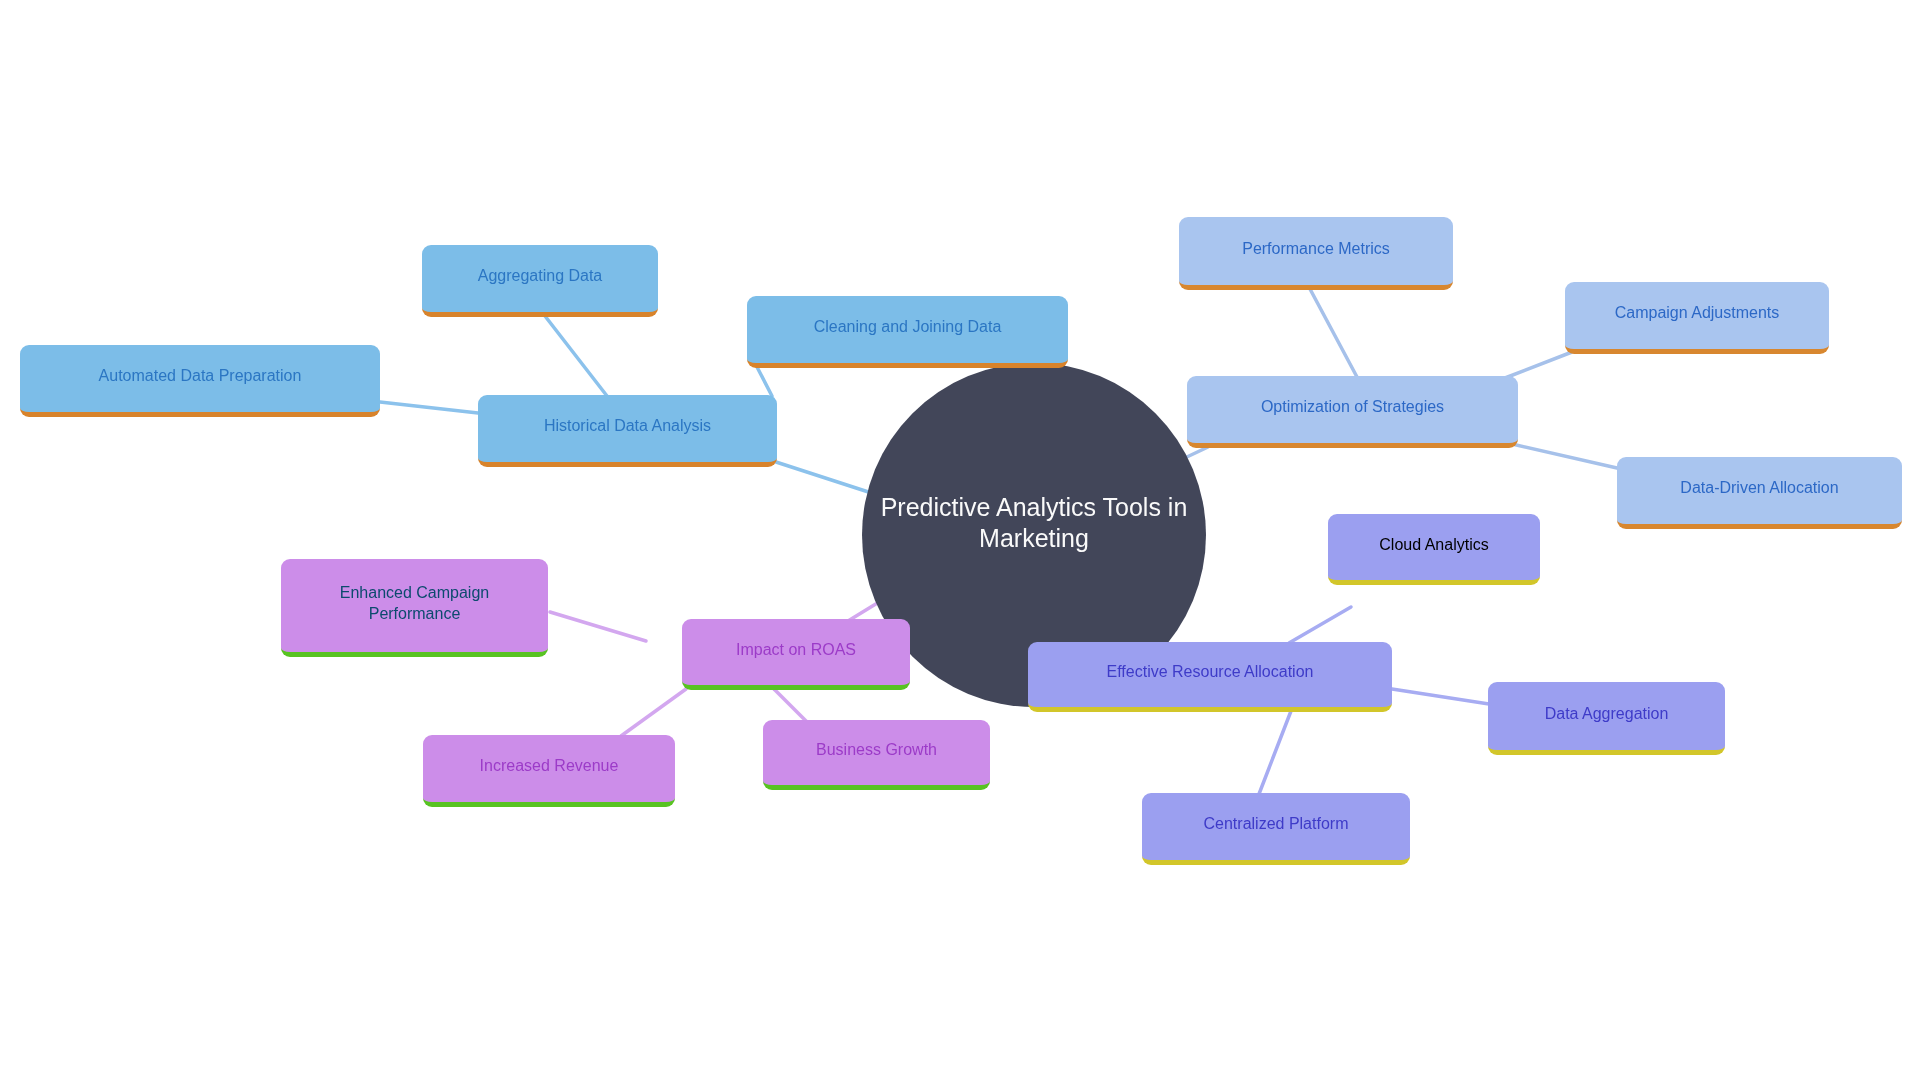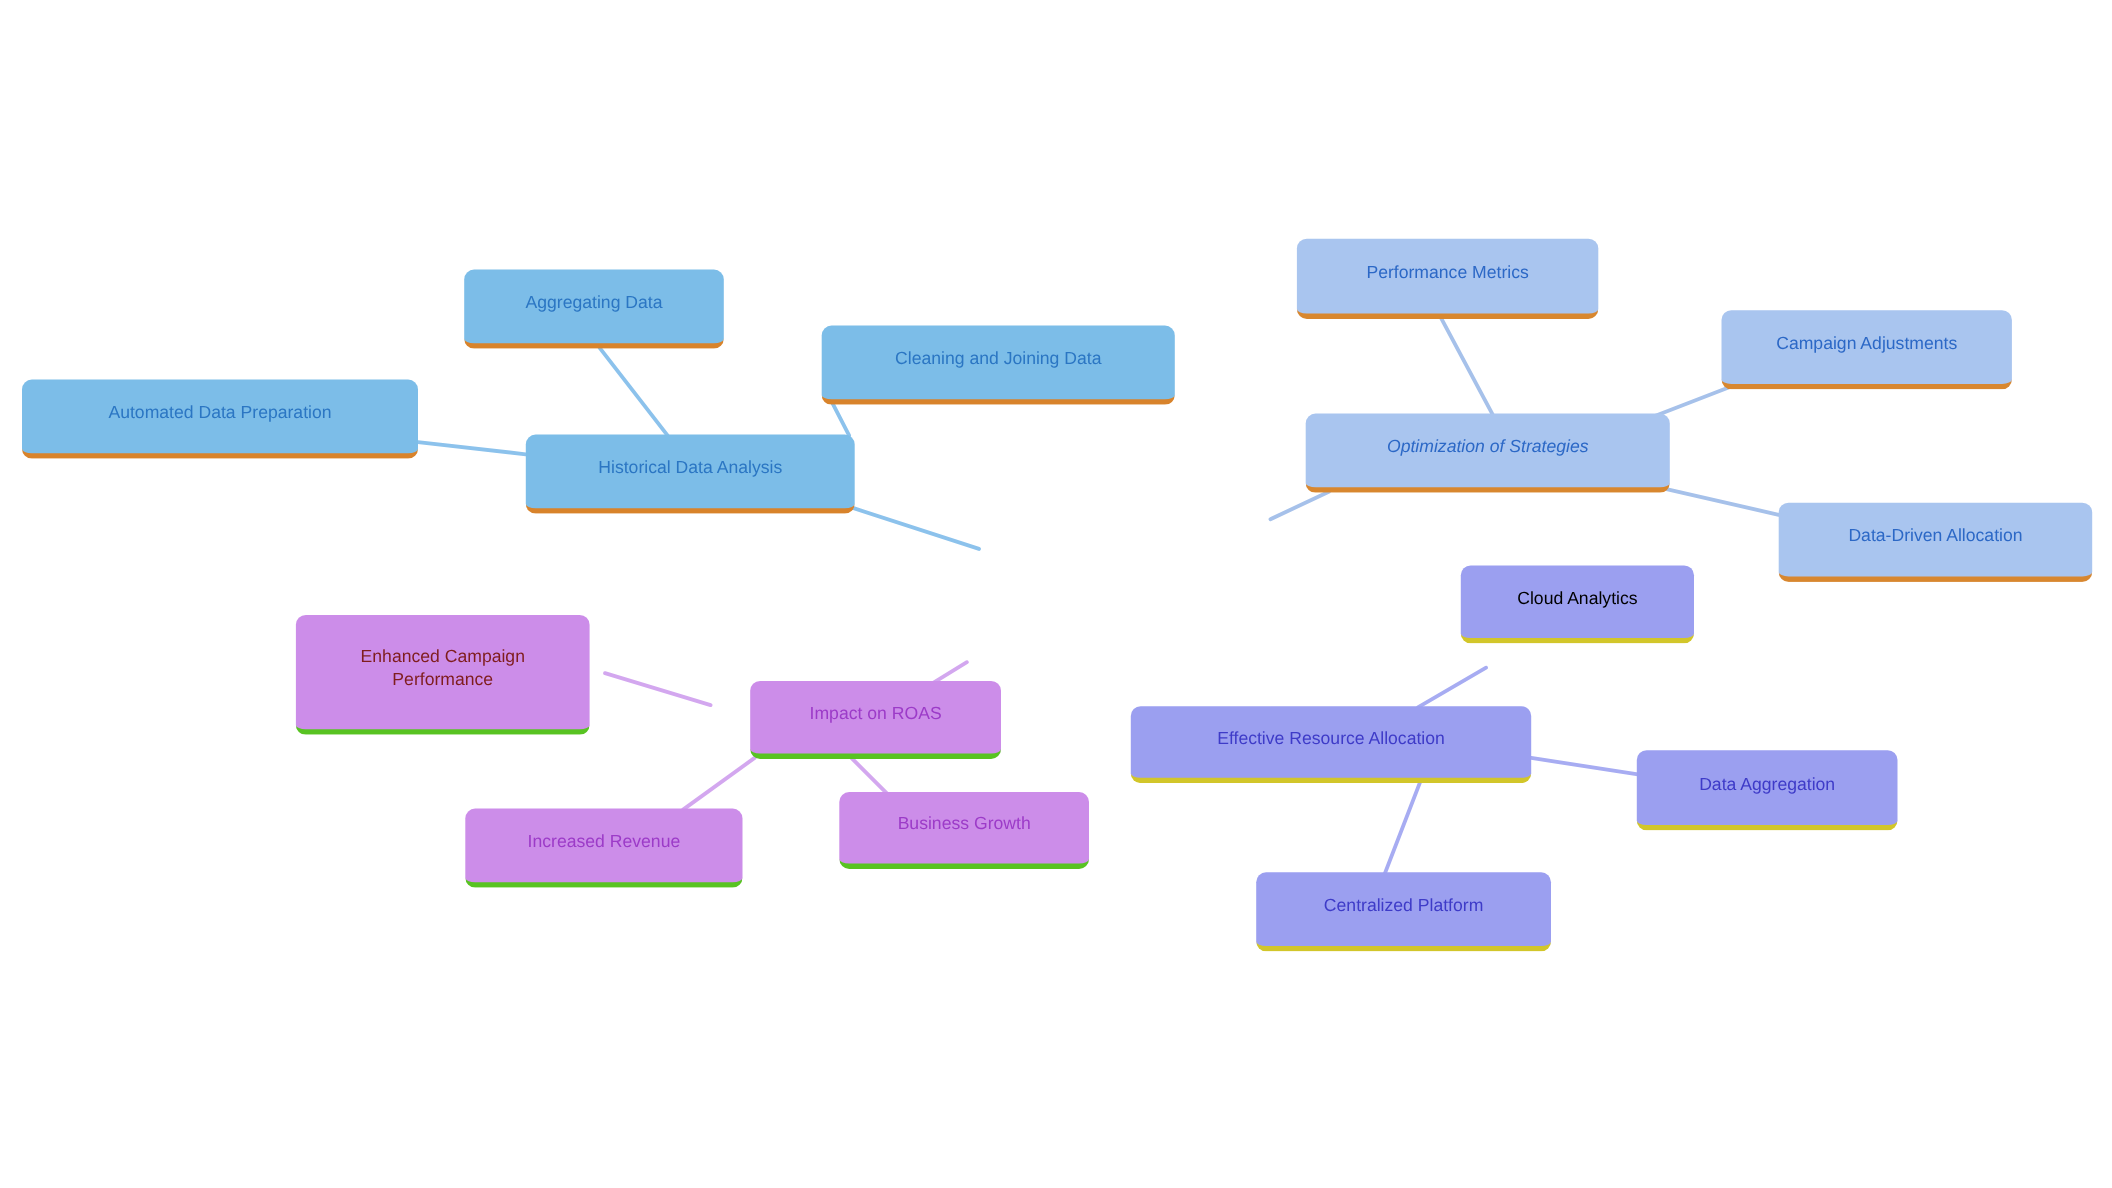--- a/index.html
+++ b/index.html
@@ -59,47 +59,50 @@
       <line x1="1208" y1="447" x2="1155" y2="472" stroke="#A6C1EA" stroke-width="3.5" stroke-linecap="round"></line>
       <line x1="879" y1="602" x2="848" y2="621" stroke="#D3A7EF" stroke-width="3.5" stroke-linecap="round"></line>
       <line x1="550" y1="612" x2="646" y2="641" stroke="#D3A7EF" stroke-width="3.5" stroke-linecap="round"></line>
       <line x1="686" y1="689" x2="621" y2="736" stroke="#D3A7EF" stroke-width="3.5" stroke-linecap="round"></line>
       <line x1="774" y1="689" x2="846" y2="761" stroke="#D3A7EF" stroke-width="3.5" stroke-linecap="round"></line>
       <line x1="1351" y1="607" x2="1289" y2="643" stroke="#A7ACF2" stroke-width="3.5" stroke-linecap="round"></line>
       <line x1="1392" y1="689" x2="1489" y2="704" stroke="#A7ACF2" stroke-width="3.5" stroke-linecap="round"></line>
       <line x1="1291" y1="711" x2="1259" y2="794" stroke="#A7ACF2" stroke-width="3.5" stroke-linecap="round"></line>
     </svg>
 
+  <div id="center-topic" style="left: 862px; top: 363px; width: 344px; height: 344px; background: rgb(66, 70, 89); color: rgb(250, 250, 250);">
+    <div class="center-label">Predictive Analytics Tools in Marketing</div>
+  </div>
 
   <div id="nodes">
       <div class="node" style="left: 422px; top: 245px; width: 236px; height: 72px; background: rgb(124, 189, 232); border-bottom: 5px solid rgb(216, 131, 43); color: rgb(43, 118, 195);">
         <span>Aggregating Data</span>
       </div>
       <div class="node" style="left: 20px; top: 345px; width: 360px; height: 72px; background: rgb(124, 189, 232); border-bottom: 5px solid rgb(216, 131, 43); color: rgb(43, 118, 195);">
         <span>Automated Data Preparation</span>
       </div>
       <div class="node" style="left: 747px; top: 296px; width: 321px; height: 72px; background: rgb(124, 189, 232); border-bottom: 5px solid rgb(216, 131, 43); color: rgb(43, 118, 195);">
         <span>Cleaning and Joining Data</span>
       </div>
       <div class="node" style="left: 478px; top: 395px; width: 299px; height: 72px; background: rgb(124, 189, 232); border-bottom: 5px solid rgb(216, 131, 43); color: rgb(43, 118, 195);">
         <span>Historical Data Analysis</span>
       </div>
       <div class="node" style="left: 1179px; top: 217px; width: 274px; height: 73px; background: rgb(169, 197, 239); border-bottom: 5px solid rgb(216, 135, 47); color: rgb(44, 104, 198);">
         <span>Performance Metrics</span>
       </div>
       <div class="node" style="left: 1565px; top: 282px; width: 264px; height: 72px; background: rgb(169, 197, 239); border-bottom: 5px solid rgb(216, 135, 47); color: rgb(44, 104, 198);">
         <span>Campaign Adjustments</span>
       </div>
-      <div class="node" style="left: 1187px; top: 376px; width: 331px; height: 72px; background: rgb(169, 197, 239); border-bottom: 5px solid rgb(216, 135, 47); color: rgb(44, 104, 198); font-style: italic;">
+      <div class="node" style="left: 1187px; top: 376px; width: 331px; height: 72px; background: rgb(169, 197, 239); border-bottom: 5px solid rgb(216, 135, 47); color: rgb(44, 104, 198);">
         <span>Optimization of Strategies</span>
       </div>
       <div class="node" style="left: 1617px; top: 457px; width: 285px; height: 72px; background: rgb(169, 197, 239); border-bottom: 5px solid rgb(216, 135, 47); color: rgb(44, 104, 198);">
         <span>Data-Driven Allocation</span>
       </div>
-      <div class="node" style="left: 269px; top: 559px; width: 267px; height: 109px; background: rgb(204, 141, 233); border-bottom: 5px solid rgb(88, 195, 34); color: #7f1d1d;">
+      <div class="node" style="left: 281px; top: 559px; width: 267px; height: 98px; background: rgb(204, 141, 233); border-bottom: 5px solid rgb(88, 195, 34); color: #0c4a6e;">
         <span>Enhanced Campaign Performance</span>
       </div>
       <div class="node" style="left: 645px; top: 619px; width: 228px; height: 71px; background: rgb(204, 141, 233); border-bottom: 5px solid rgb(88, 195, 34); color: rgb(156, 59, 200); margin-left: 37px;">
         <span>Impact on ROAS</span>
       </div>
       <div class="node" style="left: 423px; top: 735px; width: 252px; height: 72px; background: rgb(204, 141, 233); border-bottom: 5px solid rgb(88, 195, 34); color: rgb(156, 59, 200);">
         <span>Increased Revenue</span>
       </div>
       <div class="node" style="left: 763px; top: 720px; width: 227px; height: 70px; background: rgb(204, 141, 233); border-bottom: 5px solid rgb(88, 195, 34); color: rgb(156, 59, 200);">
         <span>Business Growth</span>

